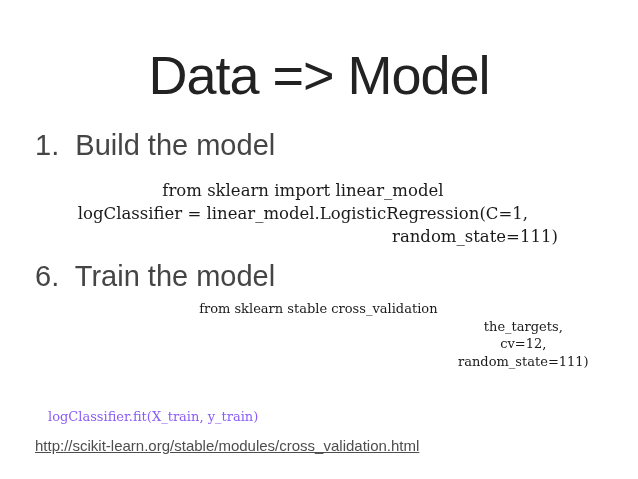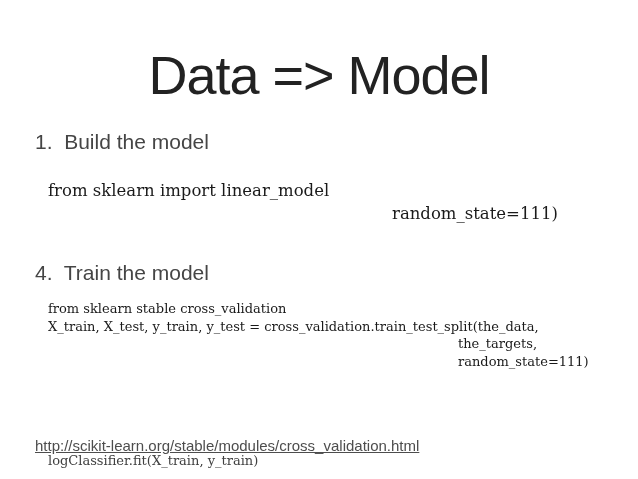--- a/index.html
+++ b/index.html
@@ -24,53 +24,53 @@
     font-size: 54px;
     font-weight: 300;
     letter-spacing: -1px;
     color: #222222;
     line-height: 1;
     white-space: pre;
   }
   .step-heading {
     position: absolute;
     left: 35px;
-    font-size: 21px;
+    font-size: 29px;
     font-weight: 300;
     color: #454545;
     line-height: 1;
     white-space: pre;
   }
   .step-heading.step-1 { top: 131px; }
   .step-heading.step-2 { top: 262px; }
   .code-block {
     position: absolute;
     left: 48px;
     color: #1a1a1a;
     font-family: "DejaVu Serif", serif;
+    text-align: center;
   }
   .code-block-1 {
     top: 179px;
     font-size: 16.5px;
     line-height: 23px;
   }
   .code-block-2 {
     top: 300px;
     font-size: 13px;
     line-height: 17.6px;
   }
   .code-footer {
     position: absolute;
     left: 48px;
     top: 408px;
     font-size: 13px;
     line-height: 17.6px;
-    color: #404040;
+    color: #8b5cf6;
     font-family: "DejaVu Serif", serif;
-    margin-top: 44px;
   }
   .code-line { white-space: pre; }
   .indent-a { margin-left: 344px; }
   .indent-b { margin-left: 410px; }
   .doc-link {
     position: absolute;
     left: 35px;
     top: 437px;
     font-size: 15px;
     font-weight: 300;
@@ -84,29 +84,30 @@
 <body>
 
 <div class="slide">
 
   <div class="slide-title">Data =&gt; Model</div>
 
   <div class="step-heading step-1">1.  Build the model</div>
 
   <div class="code-block code-block-1">
     <div class="code-line">from sklearn import linear_model</div>
+    <div class="code-line">logClassifier = linear_model.LogisticRegression(C=1,</div>
     <div class="code-line indent-a">random_state=111)</div>
   </div>
 
-  <div class="step-heading step-2">4.  Train the model</div>
+  <div class="step-heading step-2">6.  Train the model</div>
 
   <div class="code-block code-block-2">
     <div class="code-line">from sklearn stable cross_validation</div>
-    <div class="code-line">X_train, X_test, y_train, y_test = cross_validation.train_test_split(the_data,</div>
     <div class="code-line indent-b">the_targets,</div>
+    <div class="code-line indent-b">cv=12,</div>
     <div class="code-line indent-b">random_state=111)</div>
   </div>
 
   <div class="code-footer">logClassifier.fit(X_train, y_train)</div>
 
   <a class="doc-link">http://scikit-learn.org/stable/modules/cross_validation.html</a>
 
 </div>
 
 </body></html>

